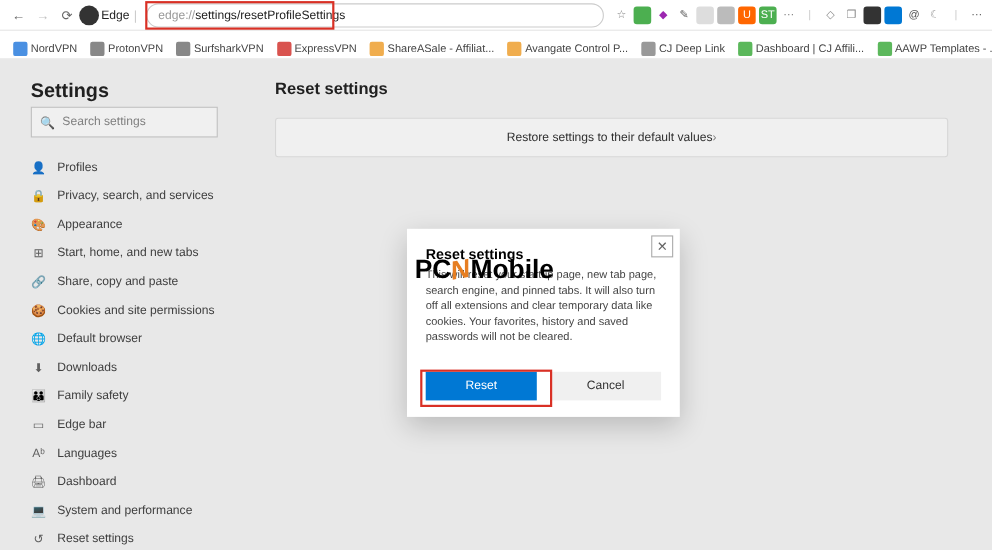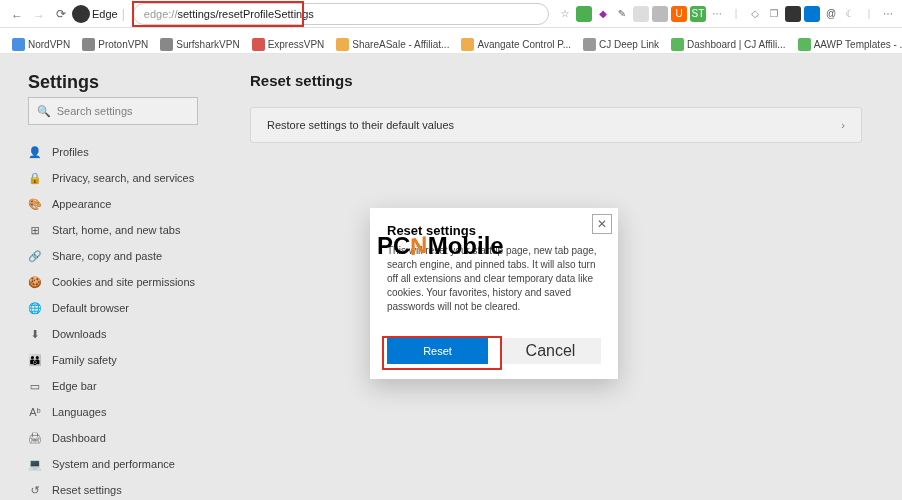--- a/index.html
+++ b/index.html
@@ -17,29 +17,29 @@
 .bm-icon{width:13px;height:13px;border-radius:2px;display:inline-block}
 .overlay{position:absolute;left:0;top:54px;width:100%;height:446px;background:rgba(0,0,0,0.06)}
 .content{display:flex;height:446px}
 .sidebar{width:210px;padding:18px 12px 12px 28px}
 .sidebar h1{font-size:18px;font-weight:600;color:#222;margin-bottom:4px}
 .search{height:28px;background:#fff;border:1px solid #ccc;display:flex;align-items:center;padding:0 8px;font-size:11px;color:#888;gap:6px;margin-bottom:14px}
 .nav-item{display:flex;align-items:center;gap:10px;height:26px;font-size:11px;color:#444;cursor:pointer}
 .nav-ico{width:14px;height:14px;display:flex;align-items:center;justify-content:center;color:#666}
 .main{flex:1;padding:18px 40px}
 .main h2{font-size:15px;font-weight:600;color:#222;margin-bottom:18px}
-.card{height:36px;background:#fff;border:1px solid #e5e5e5;border-radius:3px;display:flex;align-items:center;padding:0 16px;font-size:11px;color:#333;justify-content:space-between;cursor:pointer}
+.card{height:36px;background:#fff;border:1px solid #e5e5e5;border-radius:3px;display:flex;align-items:center;padding:0 16px;font-size:11px;color:#333;justify-content:center;cursor:pointer}
 .modal{position:absolute;left:370px;top:208px;width:248px;background:#fff;box-shadow:0 8px 24px rgba(0,0,0,0.2);padding:1px}
 .modal-inner{padding:14px 16px}
 .close{position:absolute;right:6px;top:6px;width:20px;height:20px;border:1px solid #aaa;display:flex;align-items:center;justify-content:center;font-size:12px;color:#666;cursor:pointer;background:#fff}
 .modal h3{font-size:13px;font-weight:600;margin-bottom:6px}
 .modal p{font-size:10px;color:#444;line-height:1.4;margin-bottom:24px}
 .btns{display:flex;gap:12px}
 .btn-primary{flex:1;height:26px;background:#0078d4;color:#fff;border:none;font-size:11px;cursor:pointer}
-.btn-secondary{flex:1;height:26px;background:#f0f0f0;color:#333;border:none;font-size:16px;cursor:pointer}
+.btn-secondary{flex:1;height:26px;background:#f0f0f0;color:#333;border:none;font-size:11px;cursor:pointer}
 .reset-highlight{position:absolute;left:12px;bottom:9px;width:120px;height:34px;border:2px solid #d93025;pointer-events:none}
 .watermark{position:absolute;left:377px;top:232px;font-size:24px;font-weight:700;color:#000;pointer-events:none;display:flex;align-items:center}
 .wm-orange{color:#e67e22;display:inline-block;transform:skewY(-10deg);font-weight:900}
 </style>
 </head>
 <body>
 
 <div class="toolbar">
   <div class="tb-btn">←</div>
   <div class="tb-btn" style="opacity:.4">→</div>

